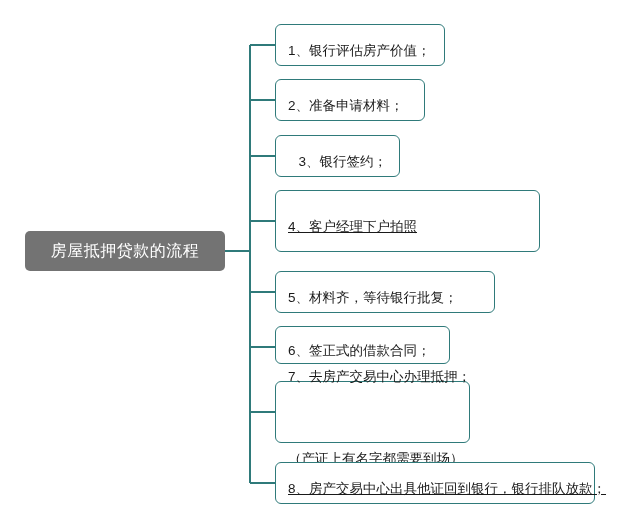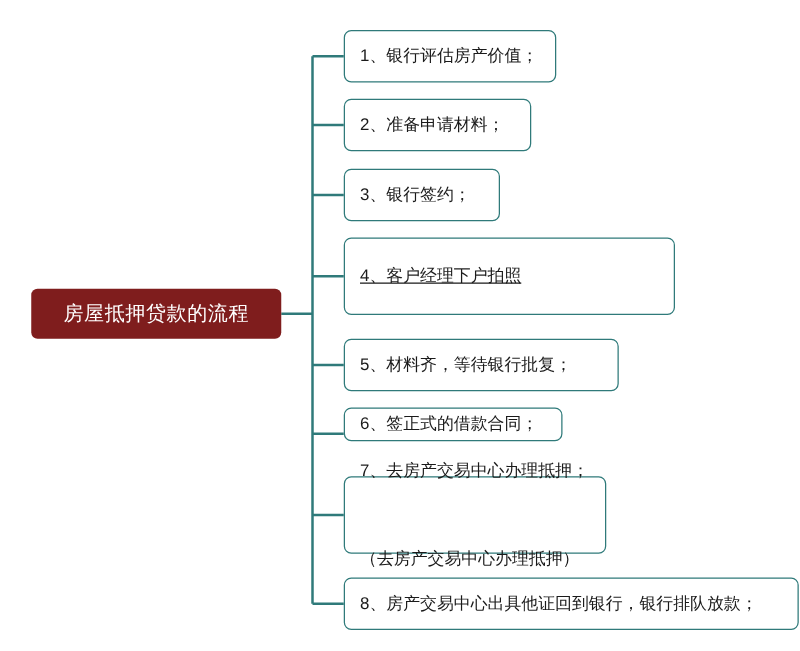--- a/index.html
+++ b/index.html
@@ -24,21 +24,21 @@
     top: 0;
     width: 640px;
     height: 521px;
   }
   .root-node {
     position: absolute;
     left: 25px;
     top: 231px;
     width: 200px;
     height: 40px;
-    background: #7f1d1d;
+    background: #737373;
     color: #ffffff;
     border-radius: 5px;
     display: flex;
     align-items: center;
     justify-content: center;
     font-size: 16px;
     letter-spacing: 0.5px;
     box-sizing: border-box;
   }
   .branch-node {
@@ -51,20 +51,21 @@
     display: flex;
     flex-direction: column;
     justify-content: center;
     padding: 6px 12px;
     color: #1a1a1a;
     font-size: 13.5px;
     line-height: 1.65;
   }
   .branch-line {
     white-space: nowrap;
+    margin-top: 12px;
   }
 </style>
 </head>
 <body>
 
 <div id="mindmap">
 
   <svg id="connectors" viewBox="0 0 640 521">
     <path d="M 225 251 L 250 251" stroke="#2f7a7a" stroke-width="2" fill="none"></path>
     <path d="M 250 45 L 250 483" stroke="#2f7a7a" stroke-width="2" fill="none"></path>
@@ -83,38 +84,38 @@
   </div>
 
   <div class="branch-node" style="top:24px; width:170px; height:42px;">
     <span class="branch-line">1、银行评估房产价值；</span>
   </div>
 
   <div class="branch-node" style="top:79px; width:150px; height:42px;">
     <span class="branch-line">2、准备申请材料；</span>
   </div>
 
-  <div class="branch-node" style="top:135px; width:125px; height:42px;">
+  <div class="branch-node" style="top:135px; width:125px; height:42px;align-items:flex-end;">
     <span class="branch-line">3、银行签约；</span>
   </div>
 
   <div class="branch-node" style="top:190px; width:265px; height:62px;text-decoration:underline;">
     <span class="branch-line">4、客户经理下户拍照</span>
   </div>
 
   <div class="branch-node" style="top:271px; width:220px; height:42px;">
     <span class="branch-line">5、材料齐，等待银行批复；</span>
   </div>
 
-  <div class="branch-node" style="top:326px; width:175px; height:27px;">
+  <div class="branch-node" style="top:326px; width:175px; height:38px;">
     <span class="branch-line">6、签正式的借款合同；</span>
   </div>
 
-  <div class="branch-node" style="top:381px; width:210px; height:62px;gap:47px;">
+  <div class="branch-node" style="top:381px; width:195px; height:62px;gap:47px;">
     <span class="branch-line">7、去房产交易中心办理抵押；</span>
-    <span class="branch-line">（去房产交易中心办理抵押）</span>
+    <span class="branch-line">（产证上有名字都需要到场）</span>
   </div>
 
-  <div class="branch-node" style="top:462px; width:364px; height:42px;">
+  <div class="branch-node" style="top:462px; width:320px; height:42px;text-decoration:underline;">
     <span class="branch-line">8、房产交易中心出具他证回到银行，银行排队放款；</span>
   </div>
 
 </div>
 
 </body></html>

